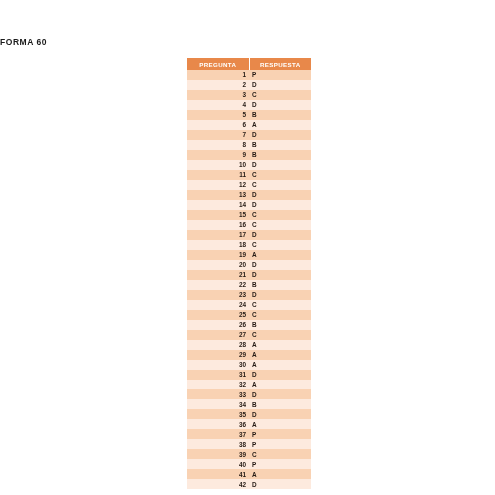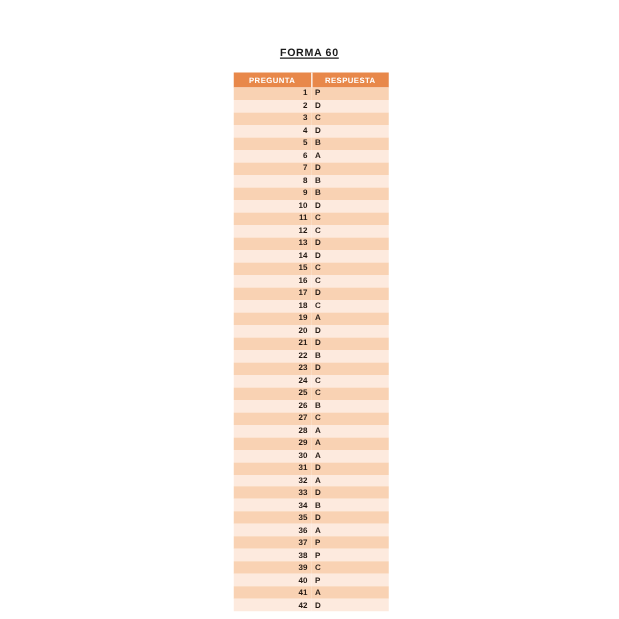--- a/index.html
+++ b/index.html
@@ -17,26 +17,24 @@
     position: relative;
     width: 495px;
     height: 495px;
     background: #ffffff;
   }
   .doc-title {
     position: absolute;
     left: 0;
     top: 37px;
     width: 495px;
-    text-align: center;
     font-size: 8.5px;
     font-weight: bold;
     letter-spacing: 0.55px;
     color: #1a1a1a;
-    text-decoration: underline;
   }
   .answer-table {
     position: absolute;
     left: 187px;
     top: 58px;
     width: 124px;
     border-collapse: collapse;
     table-layout: fixed;
   }
   .answer-table th {

